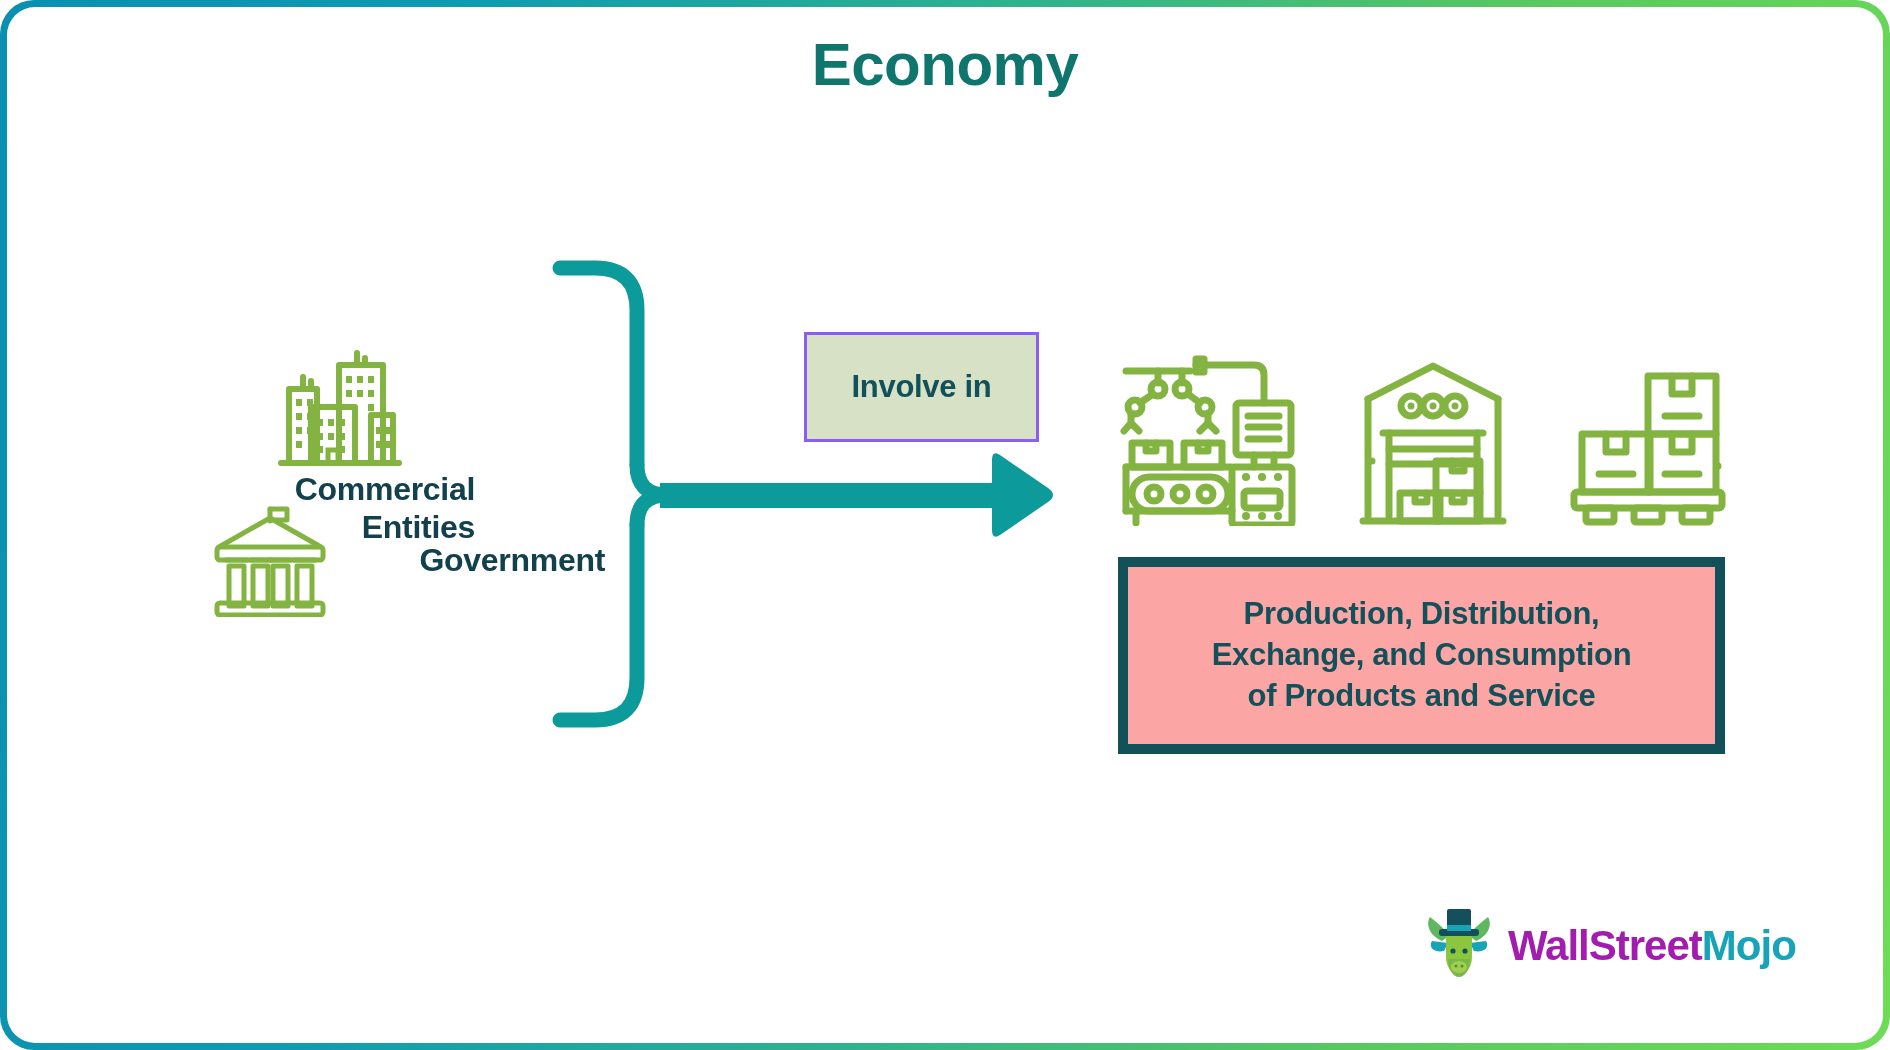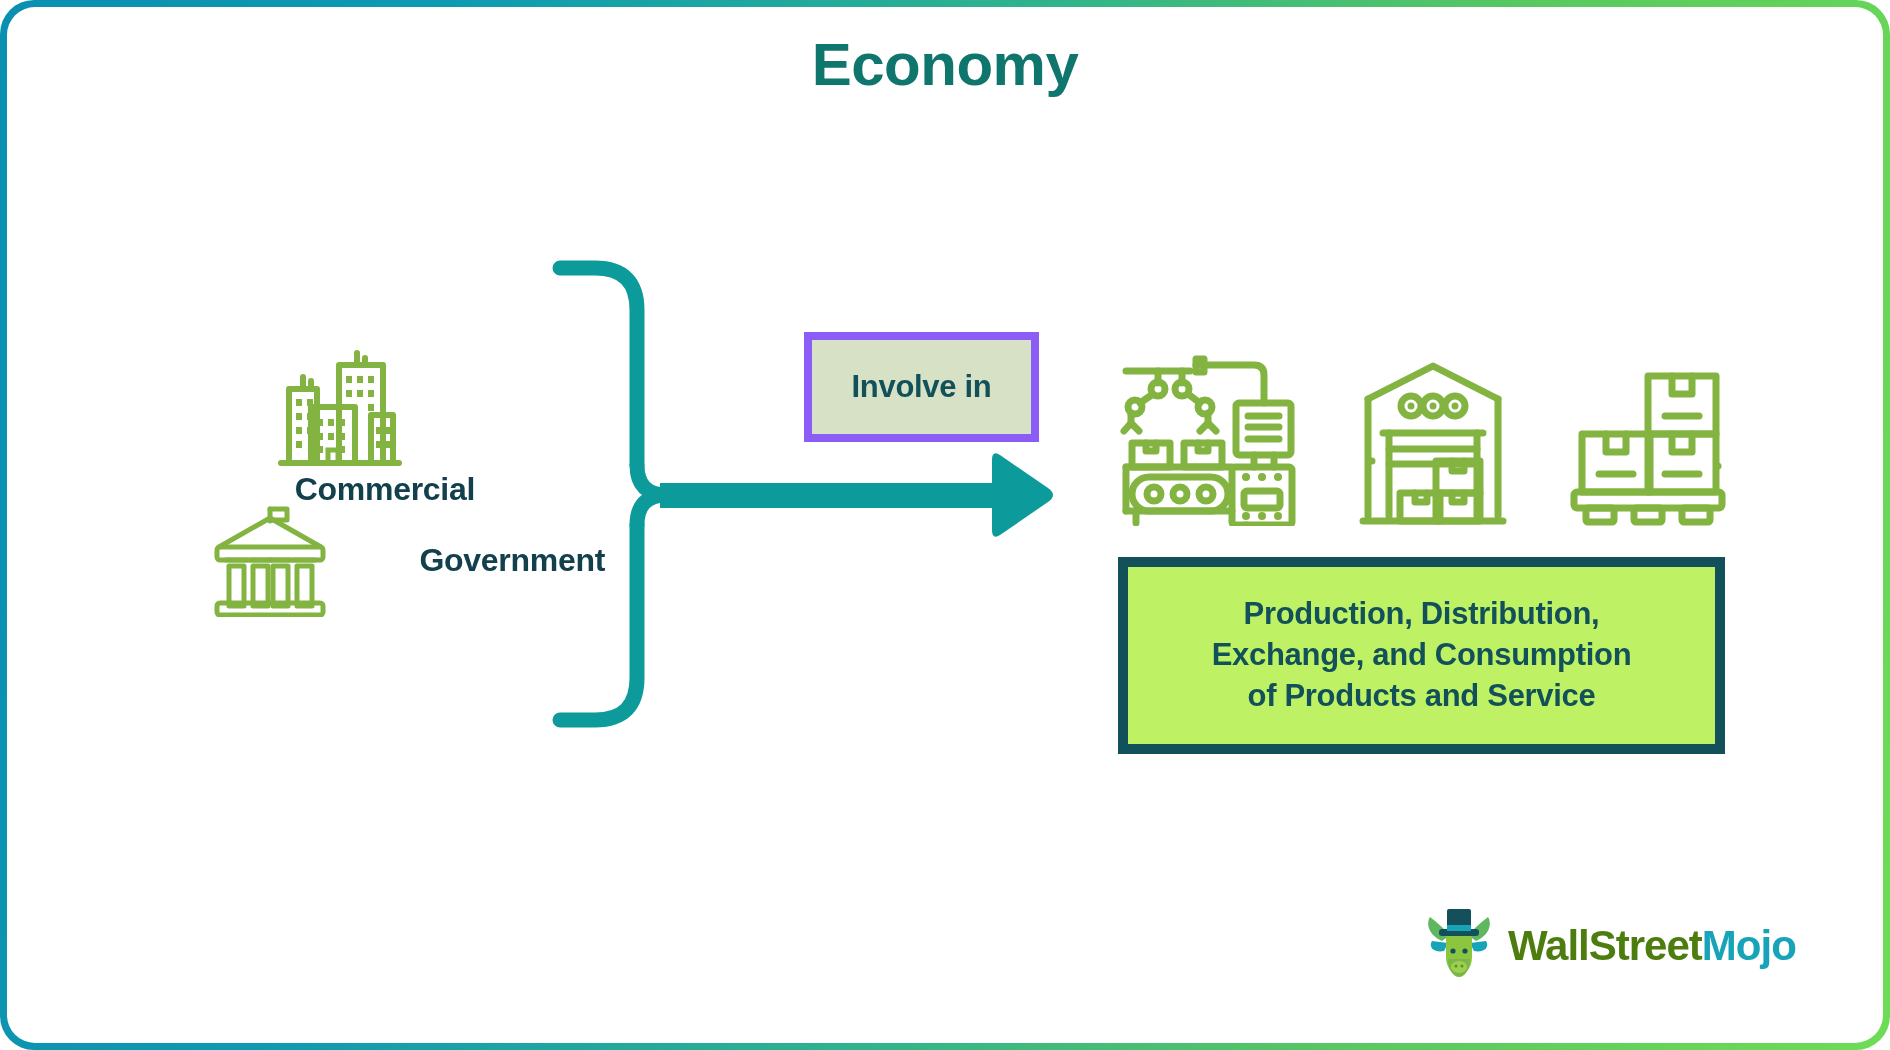--- a/index.html
+++ b/index.html
@@ -39,49 +39,49 @@
     text-align:right;width:270px;letter-spacing:-0.3px;
   }
 
   #row-individuals{left:215px;top:165px;}
   #row-commercial{left:205px;top:345px;flex-direction:column;}
   #row-government{left:205px;top:505px;align-items:center;}
 
   
   .involve-box{
     position:absolute;left:804px;top:332px;width:235px;height:110px;
-    border:8px solid #8b5cf6;background:#d6e1c5;
+    border:3px solid #8b5cf6;background:#d6e1c5;
     box-sizing:border-box;
     display:flex;align-items:center;justify-content:center;
   }
   .involve-box span{
     color:#12505a;font-size:31px;font-weight:bold;letter-spacing:-0.3px;
   }
 
   
   .result-box{
     position:absolute;left:1118px;top:557px;width:607px;height:197px;
-    border:10px solid #12505a;background:#bef264;
+    border:10px solid #12505a;background:#fca5a5;
     box-sizing:border-box;
     display:flex;flex-direction:column;align-items:center;justify-content:center;
     padding:8px 10px;
   }
   .result-box div{
     color:#12505a;font-size:31px;font-weight:bold;line-height:1.32;
     text-align:center;letter-spacing:-0.3px;white-space:nowrap;
   }
 
   
   .icons-row{position:absolute;left:1118px;top:340px;width:610px;height:190px;
     display:flex;align-items:flex-end;justify-content:space-between;}
 
   
   .logo{position:absolute;left:1424px;top:905px;display:flex;align-items:center;gap:14px;}
   .logo-text{font-size:42px;font-weight:bold;letter-spacing:-1px;white-space:nowrap;}
-  .logo-text .t1{color:#4d7c0f;}
+  .logo-text .t1{color:#a21caf;}
   .logo-text .t2{color:#17a3b8;}
 </style>
 </head>
 <body>
 
 <div id="canvas">
 
   <div class="frame">
     <div class="frame-inner"></div>
   </div>
@@ -138,20 +138,21 @@
           <rect x="99" y="82" width="6" height="7"></rect>
             <rect x="108" y="82" width="6" height="7"></rect>
           <rect x="99" y="96" width="6" height="7"></rect>
             <rect x="108" y="96" width="6" height="7"></rect>
         </g>
         <path d="M51 105 H61 V118 H51 Z" fill="none" stroke="#83b441" stroke-width="5"></path>
       </svg>
     </div>
     <div class="row-label">
       <div>Commercial</div>
+      <div>Entities</div>
     </div>
   </div>
 
   <div class="row" id="row-government">
     <div class="row-icon">
       <svg width="122" height="112" viewBox="0 0 122 112" aria-hidden="true">
         <g fill="none" stroke="#83b441" stroke-width="5" stroke-linejoin="round" stroke-linecap="round">
 
           <path d="M61 16 V4"></path>
           <path d="M61 4 H78 V15 H61"></path>

